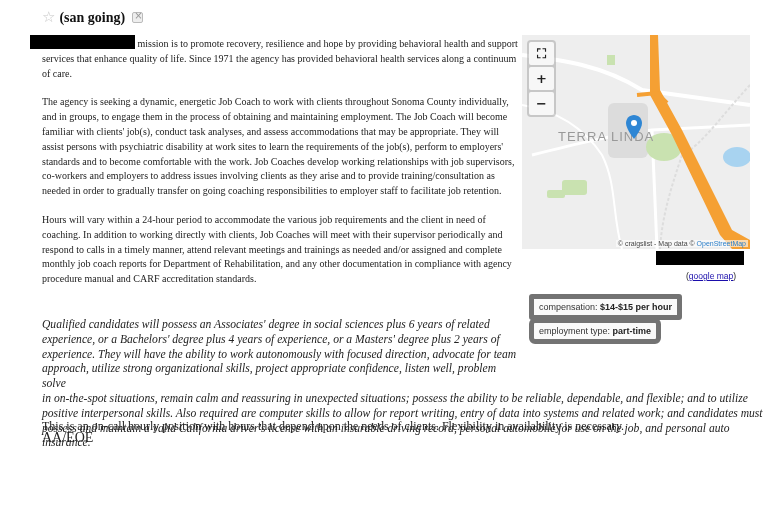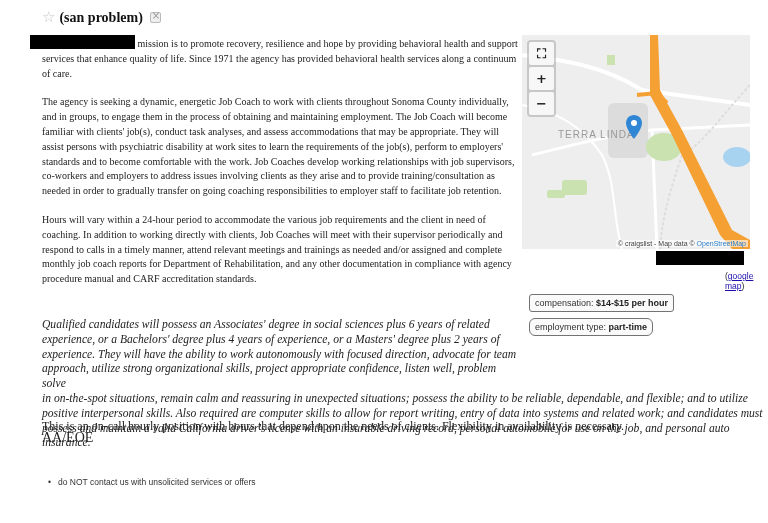--- a/index.html
+++ b/index.html
@@ -22,58 +22,57 @@
     .oncall { position: absolute; left: 42px; top: 419px; font-size: 12px; color: #222; }
     .aaeoe { position: absolute; left: 42px; top: 430px; font-size: 14px; color: #222; }
     .notices { position: absolute; left: 48px; top: 477px; font-family: "Liberation Sans", sans-serif; font-size: 8.5px; color: #333; list-style: none; line-height: 11px; }
     .notices li::before { content: "•"; margin-right: 7px; }
 
     .map { position: absolute; left: 522px; top: 35px; width: 228px; height: 214px; background: #ececec; overflow: hidden; }
     .map svg { position: absolute; left: 0; top: 0; }
     .map-ctrls { position: absolute; left: 5px; top: 5px; width: 29px; background: rgba(150,150,150,0.45); border-radius: 4px; padding: 2px; }
     .map-btn { width: 25px; height: 23px; background: #f7f7f7; border-radius: 2px; margin-bottom: 2px; display: flex; align-items: center; justify-content: center; font-family: "DejaVu Sans", sans-serif; font-size: 13px; font-weight: bold; color: #222; }
     .map-btn:last-child { margin-bottom: 0; }
-    .terra { position: absolute; left: 36px; top: 94px; font-family: "Liberation Sans", sans-serif; font-size: 10px; color: #999; letter-spacing: 1px; }
+    .terra { position: absolute; left: 36px; top: 94px; font-family: "Liberation Sans", sans-serif; font-size: 13px; color: #999; letter-spacing: 1px; }
     .attrib { position: absolute; right: 2px; bottom: 2px; font-family: "Liberation Sans", sans-serif; font-size: 7px; color: #444; background: rgba(255,255,255,0.6); padding: 0 2px; }
     .attrib .osm { color: #2a7ec8; }
 
     .addr-redact { position: absolute; left: 656px; top: 251px; width: 88px; height: 14px; background: #000; }
-    .gmap { position: absolute; left: 686px; top: 271px; font-family: "Liberation Sans", sans-serif; font-size: 8.5px; color: #222; margin-left: 39px; }
+    .gmap { position: absolute; left: 686px; top: 271px; font-family: "Liberation Sans", sans-serif; font-size: 8.5px; color: #222; }
     .gmap a { color: #1a0dab; text-decoration: underline; }
 
-    .attr { position: absolute; left: 529px; font-family: "Liberation Sans", sans-serif; font-size: 9px; color: #333; border: 1px solid #737373; border-radius: 3px; background: #fafafa; padding: 3px 5px; }
+    .attr { position: absolute; left: 529px; font-family: "Liberation Sans", sans-serif; font-size: 9px; color: #333; border: 5px solid #737373; border-radius: 3px; background: #fafafa; padding: 3px 5px; }
     .attr b { color: #222; }
     .attr-comp { top: 294px; }
     .attr-emp { top: 318px; border-radius: 6px; }
   </style>
 </head>
 <body>
 
 <div class="title-row">
   <span class="star">☆</span>
-  <span class="location">(san problem)</span>
+  <span class="location">(san going)</span>
   <span class="hide-icon"></span>
 </div>
 
 <div class="body-text">
   <p><span class="redact"></span> <span>mission is to promote recovery, resilience and hope by providing behavioral health and support services that enhance quality of life. Since 1971 the agency has provided behavioral health services along a continuum of care.</span></p>
   <p>The agency is seeking a dynamic, energetic Job Coach to work with clients throughout Sonoma County individually, and in groups, to engage them in the process of obtaining and maintaining employment. The Job Coach will become familiar with clients' job(s), conduct task analyses, and assess accommodations that may be appropriate. They will assist persons with psychiatric disability at work sites to learn the requirements of the job(s), perform to employers' standards and to become comfortable with the work. Job Coaches develop working relationships with job supervisors, co-workers and employers to address issues involving clients as they arise and to provide training/consultation as needed in order to gradually transfer on going coaching responsibilities to employer staff to facilitate job retention.</p>
   <p>Hours will vary within a 24-hour period to accommodate the various job requirements and the client in need of coaching. In addition to working directly with clients, Job Coaches will meet with their supervisor periodically and respond to calls in a timely manner, attend relevant meetings and trainings as needed and/or assigned and complete monthly job coach reports for Department of Rehabilitation, and any other documentation in compliance with agency procedure manual and CARF accreditation standards.</p>
 </div>
 
 <div class="qualified">
   <span class="q-narrow">Qualified candidates will possess an Associates' degree in social sciences plus 6 years of related experience, or a Bachelors' degree plus 4 years of experience, or a Masters' degree plus 2 years of experience. They will have the ability to work autonomously with focused direction, advocate for team approach, utilize strong organizational skills, project appropriate confidence, listen well, problem solve</span>
   <span>in on-the-spot situations, remain calm and reassuring in unexpected situations; possess the ability to be reliable, dependable, and flexible; and to utilize positive interpersonal skills. Also required are computer skills to allow for report writing, entry of data into systems and related work; and candidates must possess and maintain a valid California driver's license with an insurable driving record, personal automobile for use on the job, and personal auto insurance.</span>
 </div>
 
 <div class="oncall">This is an on-call hourly position with hours that depend upon the needs of clients. Flexibility in availability is necessary.</div>
 <div class="aaeoe">AA/EOE</div>
 
 <ul class="notices">
-  <li>do NOT contact us with unsolicited services or offers</li>
 </ul>
 
 <div class="map">
   <svg width="228" height="214" viewBox="0 0 228 214">
     <rect width="228" height="214" fill="#eeeeee"></rect>
     <path d="M0 20 C40 25 80 30 120 55 L228 70" stroke="#fff" stroke-width="4" fill="none"></path>
     <path d="M10 120 C50 110 90 100 130 95 L228 90" stroke="#fff" stroke-width="3" fill="none"></path>
     <path d="M130 95 L135 214" stroke="#fff" stroke-width="3" fill="none"></path>
     <path d="M0 70 C30 75 60 90 80 120 C95 150 90 180 100 214" stroke="#fff" stroke-width="2" fill="none"></path>
     <path d="M160 120 C150 150 140 180 138 214" stroke="#ddd" stroke-width="2" stroke-dasharray="3,2" fill="none"></path>

